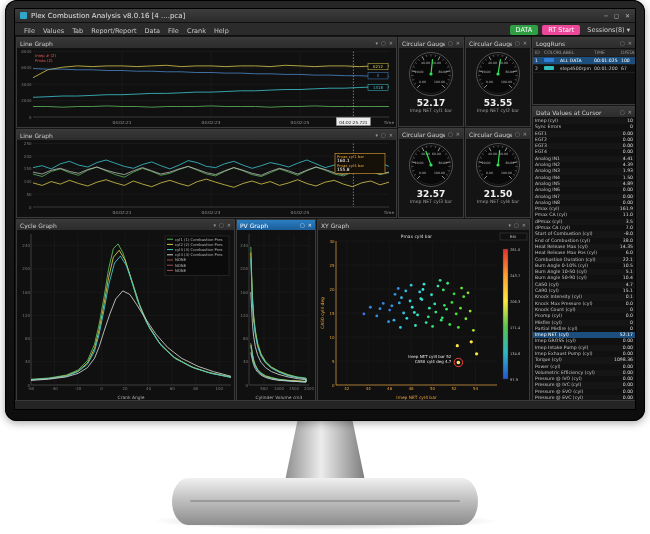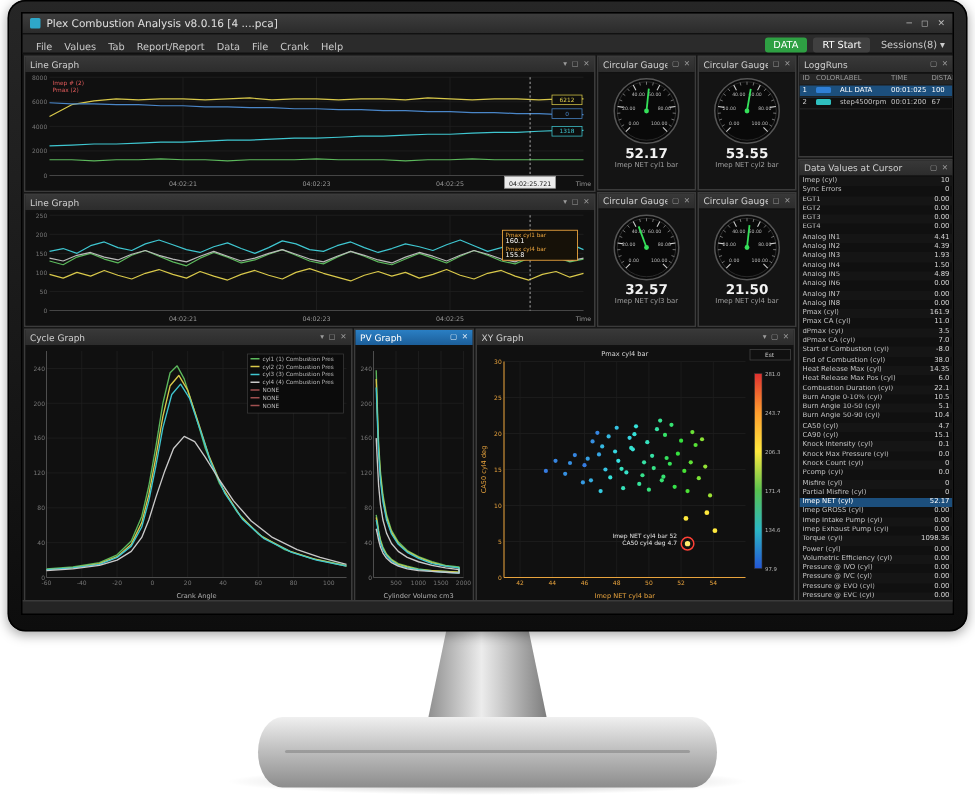--- a/index.html
+++ b/index.html
@@ -15,21 +15,21 @@
   .screen{position:relative;width:622px;height:402px;background:#1a1a1a;border:1px solid #000;overflow:hidden}
   .titlebar{display:flex;align-items:center;gap:4px;height:14px;background:linear-gradient(#3d3d3d,#2b2b2b);padding:0 5px;font-size:7px;color:#e0e0e0;border-bottom:1px solid #111}
   .app-icon{width:7px;height:7px;background:#2ea7c9;border-radius:1px;display:inline-block}
   .title-text{white-space:nowrap;overflow:hidden}
   .win-controls{margin-left:auto;display:flex;gap:6px;font-size:6px;color:#bbb}
   .menubar{display:flex;align-items:flex-end;height:13px;background:#2b2b2b;padding:0 5px;border-bottom:1px solid #101010}
   .menu-item{font-size:6.5px;color:#c9c9c9;padding:0 4px;cursor:default}
   .menu-right{margin-left:auto;display:flex;align-items:center;gap:4px}
   .btn{border:none;border-radius:2px;font-size:6.5px;padding:1px 6px;color:#fff;font-family:inherit}
   .btn-play{background:#2ea043}
-  .btn-rt{background:#404040}
+  .btn-rt{background:#ec4899}
   .sessions{font-size:6.5px;color:#ccc;margin-left:3px;white-space:nowrap}
   .content{position:absolute;left:0;top:27px;width:622px;height:366px;background:#161616}
   .statusbar{position:absolute;left:0;bottom:0;width:622px;height:9px;background:#242424;border-top:1px solid #3a3a3a}
   
   .panel{position:absolute;background:#161616;border:1px solid #3b3b3b;display:flex;flex-direction:column}
   .ptitle{height:11px;flex:0 0 11px;background:linear-gradient(#383838,#2c2c2c);display:flex;align-items:center;padding:0 3px;font-size:6px;color:#cfcfcf;gap:3px;border-bottom:1px solid #111}
   .ptitle.active{background:linear-gradient(#2a7fc4,#1c5e99);color:#fff}
   .pt-text{flex:1;white-space:nowrap;overflow:hidden}
   .pt-ic{font-size:5px;color:#9c9c9c;line-height:1;cursor:default}
   .ptitle.active .pt-ic{color:#dce9f5}

